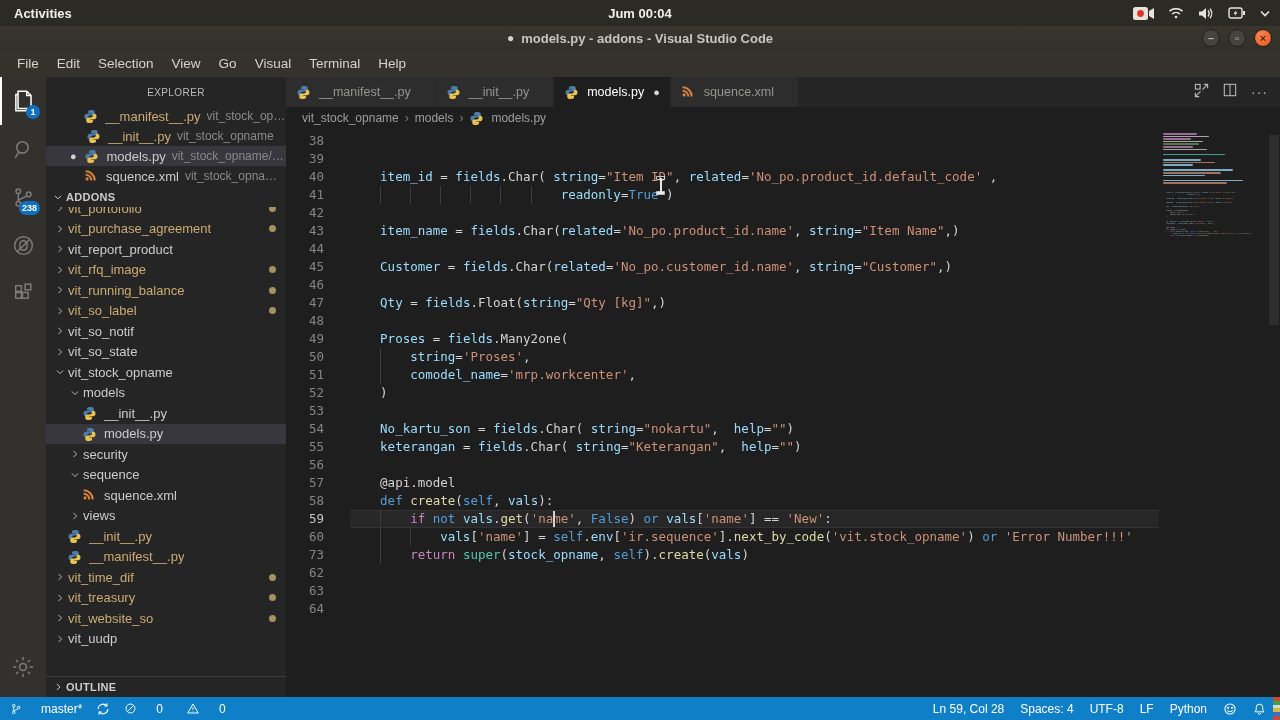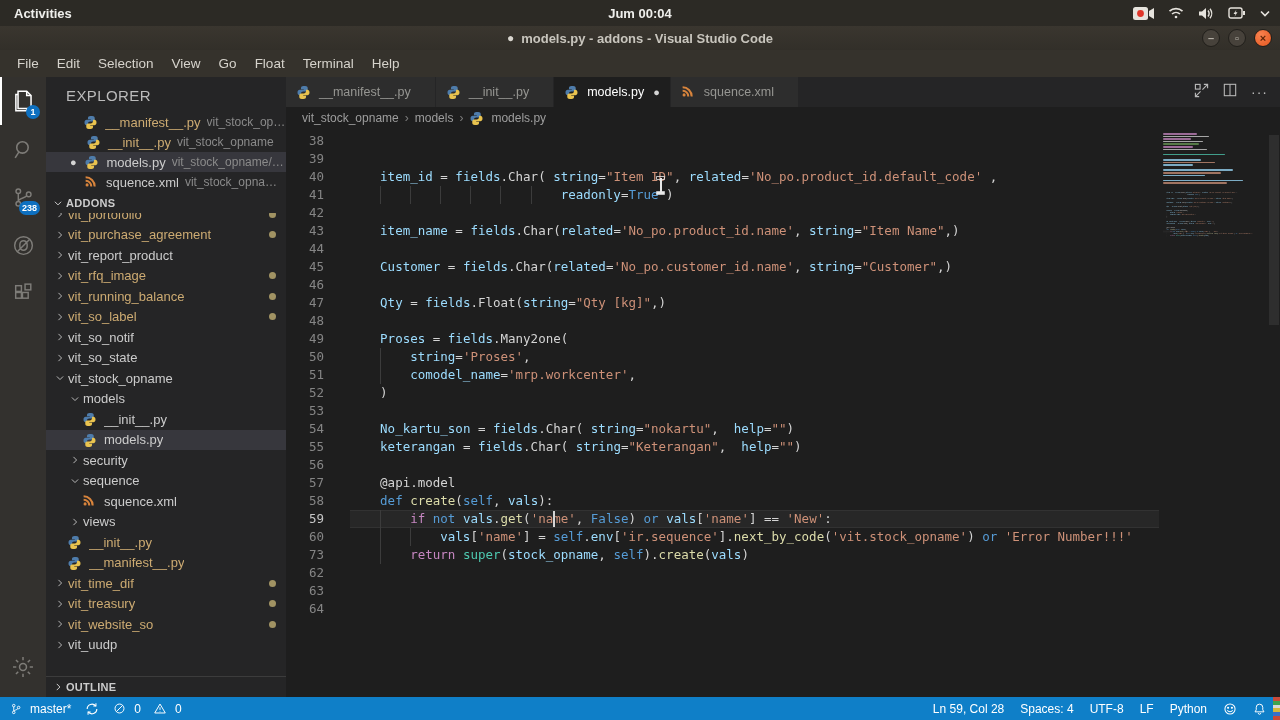--- a/index.html
+++ b/index.html
@@ -36,21 +36,21 @@
   .activitybar { width:46px; background:#33312e; display:flex; flex-direction:column; align-items:center; flex:0 0 46px; }
   .ab-item { width:46px; height:48px; display:flex; align-items:center; justify-content:center; position:relative; color:#7e7c78; }
   .ab-item.active { color:#ffffff; border-left:2px solid #ffffff; }
   .ab-item svg { stroke:currentColor; }
   .badge { position:absolute; right:6px; bottom:6px; background:#0e70c0; color:#fff; border-radius:9px;
            font-size:9px; line-height:14px; min-width:14px; text-align:center; padding:0 3px; font-weight:bold; }
   .ab-bottom { margin-top:auto; margin-bottom:6px; }
 
   
   .sidebar { width:240px; background:#252526; color:#cccccc; display:flex; flex-direction:column; flex:0 0 240px; min-height:0; font-size:13px; }
-  .sb-title { font-size:15px; color:#bbbbbb; padding:10px 0 8px 20px; letter-spacing:.4px; }
+  .sb-title { font-size:10px; color:#bbbbbb; padding:10px 0 8px 20px; letter-spacing:.4px;text-align:center; }
   .sect-head { height:21px; display:flex; align-items:center; font-size:11px; font-weight:bold; color:#cccccc; letter-spacing:.3px; padding-left:4px; }
   .sect-head .chev { width:16px; display:inline-flex; justify-content:center; }
   .unsaved-badge { margin-left:8px; background:#454545; color:#c7c7c7; font-weight:normal; font-size:9.5px; padding:1px 5px; border-radius:2px; }
   .oe-row { height:20px; display:flex; align-items:center; padding-left:24px; white-space:nowrap; overflow:hidden; }
   .oe-row.selected { background:#37373d; }
   .oe-dot { width:16px; font-size:11px; color:#d4d4d4; }
   .fileicon { width:17px; height:14px; display:inline-flex; margin-right:5px; flex:0 0 17px; }
   .oe-name { margin-right:6px; }
   .oe-name.gold, .tree-label.gold { color:#cdab72; }
   .oe-path { color:#8a8a8a; font-size:12px; overflow:hidden; text-overflow:ellipsis; }
@@ -97,21 +97,21 @@
   .mm-clone { transform:scale(.115); transform-origin:0 0; margin-left:4px; opacity:.85; }
   .mm-clone .cl { height:18px; }
   .scrollzone { position:absolute; top:0; right:0; width:13px; height:100%; background:#1e1e1e; }
   .scroll-thumb { position:absolute; top:6px; right:1px; width:10px; height:190px; background:rgba(121,121,121,.18); }
 
   
   .statusbar { height:23px; background:#0f7fc8; color:#ffffff; display:flex; align-items:center;
                font-size:12px; flex:0 0 23px; position:relative; }
   .sb-left { display:flex; align-items:center; gap:14px; padding-left:10px; }
   .sb-right { margin-left:auto; display:flex; align-items:center; gap:16px; padding-right:14px; }
-  .sb-item { display:flex; align-items:center; gap:8px; }
+  .sb-item { display:flex; align-items:center; gap:19px; }
   .sb-item svg { display:block; }
   .edge-art { position:absolute; right:0; top:0; width:7px; height:23px; display:flex; flex-direction:column; }
   .edge-art div { flex:1; }
 
   .mouse-ibeam { position:absolute; left:656px; top:178px; width:9px; height:15px; z-index:50; pointer-events:none; }
   .mouse-ibeam::before { content:""; position:absolute; left:4px; top:0; width:1.5px; height:15px; background:#e8e8e8; }
   .mouse-ibeam::after { content:""; position:absolute; left:1px; top:-1px; width:7px; height:2px;
        box-shadow:0 0 0 .8px #e8e8e8, 0 15px 0 .8px #e8e8e8; }
 </style>
 </head>
@@ -167,21 +167,21 @@
       <span class="winbtn close">×</span>
     </span>
   </div>
 
   <div class="menubar" id="menubar">
       <span class="menu-item">File</span>
       <span class="menu-item">Edit</span>
       <span class="menu-item">Selection</span>
       <span class="menu-item">View</span>
       <span class="menu-item">Go</span>
-      <span class="menu-item">Float</span>
+      <span class="menu-item">Visual</span>
       <span class="menu-item">Terminal</span>
       <span class="menu-item">Help</span>
     </div>
 
   <div class="main">
 
     <div class="activitybar">
       <div class="ab-item active">
         <svg width="26" height="26" viewBox="0 0 24 24" fill="none" stroke-width="1.4">
             <path d="M14.5 3h-8v16h12V7z"></path>

